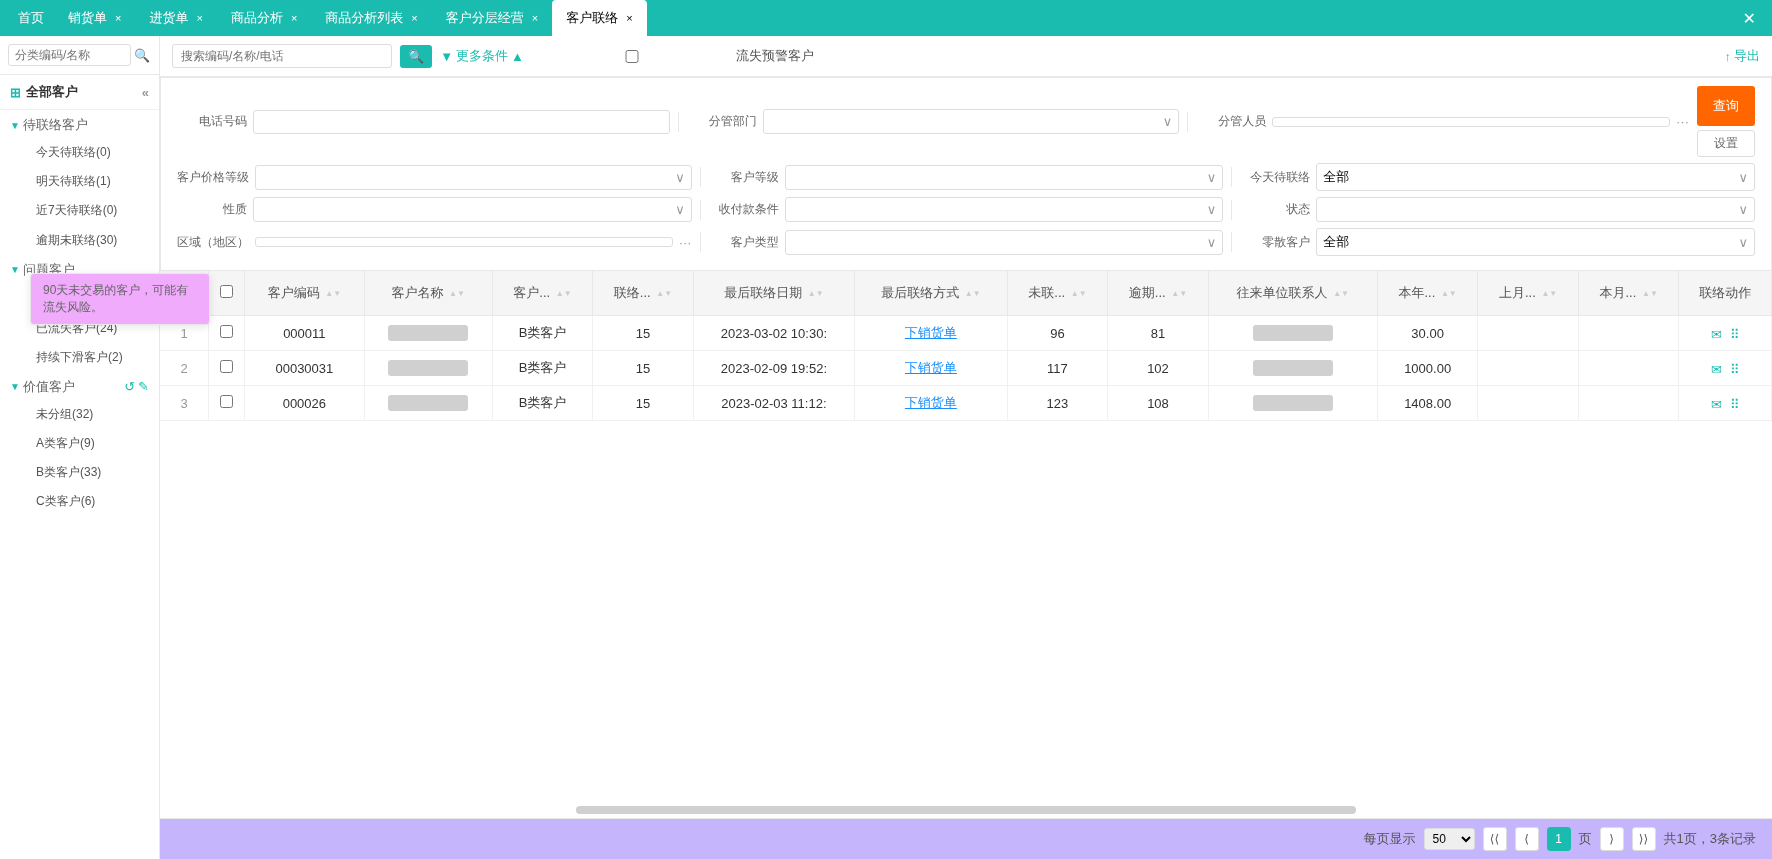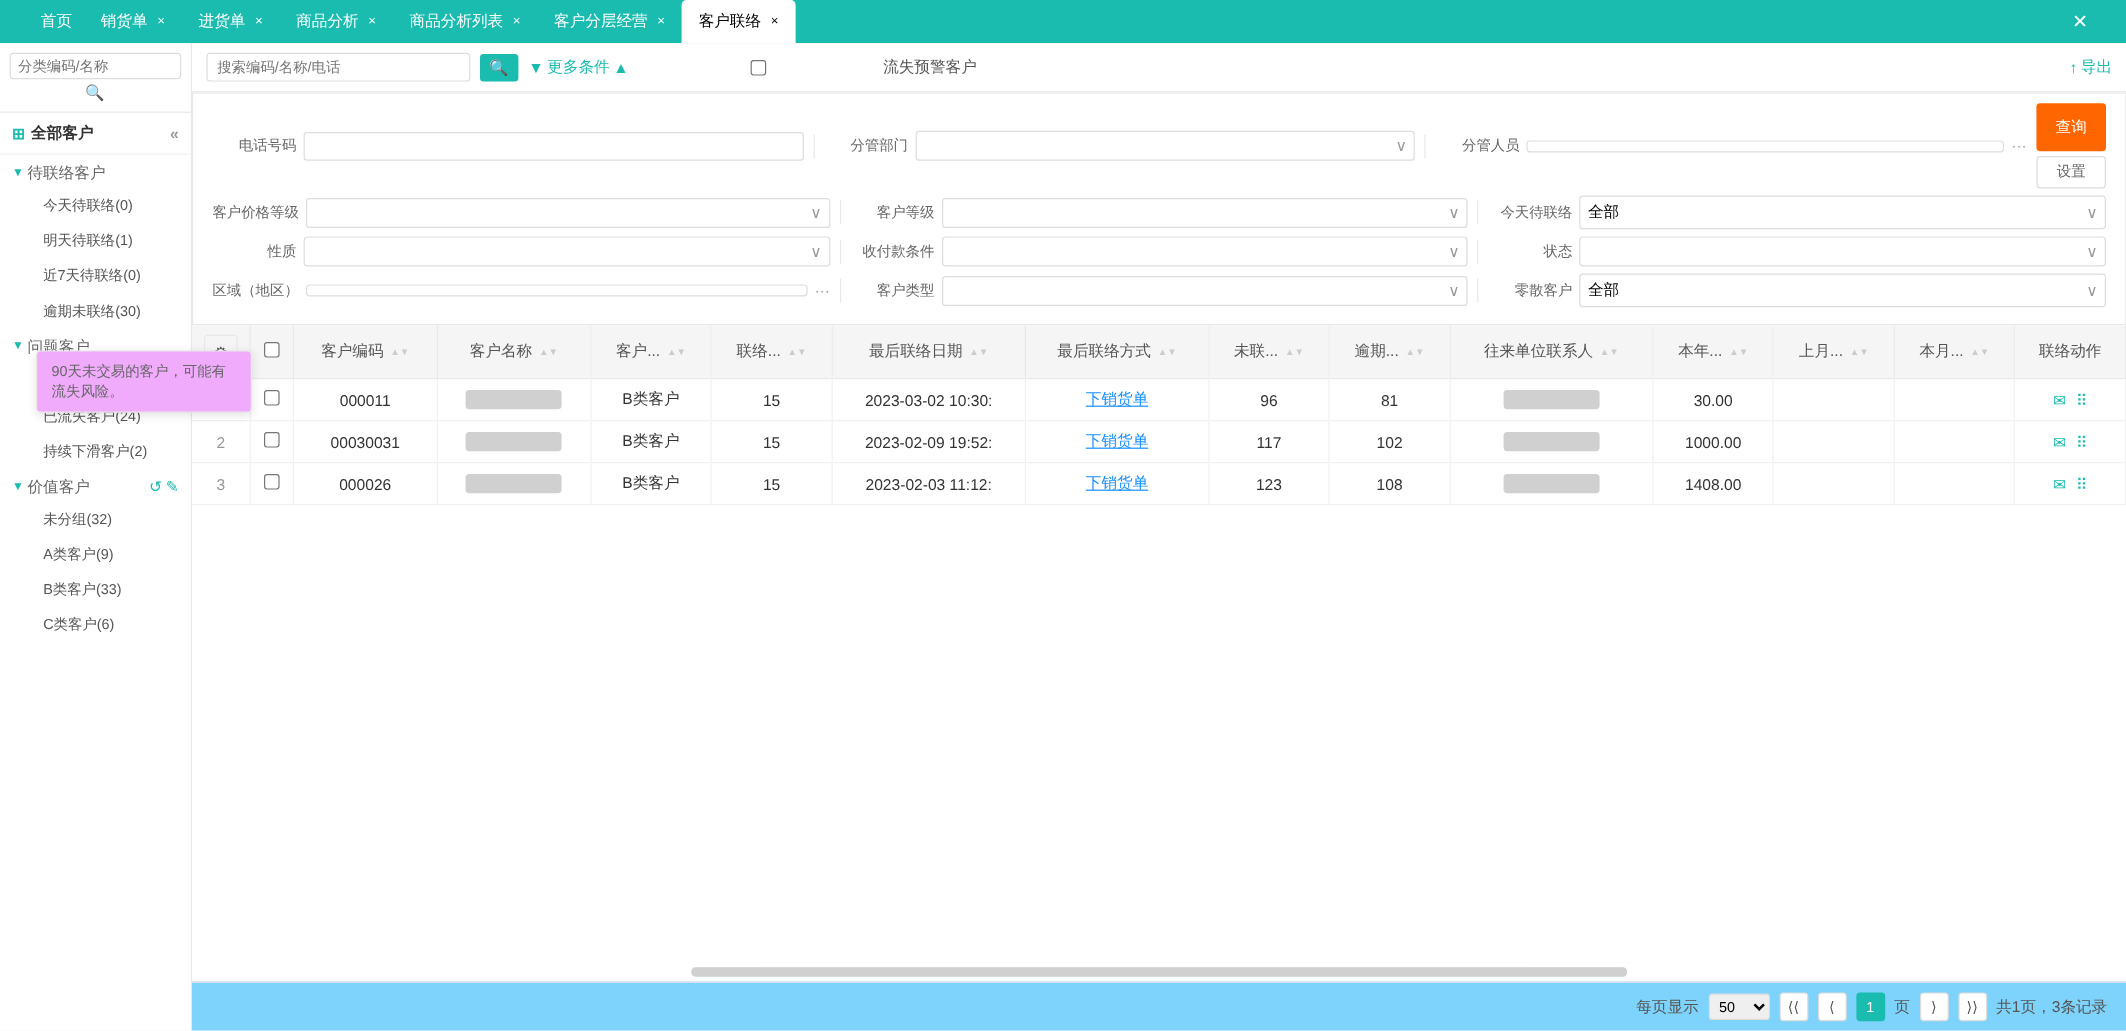--- a/index.html
+++ b/index.html
@@ -4,21 +4,21 @@
   <style>
     * { box-sizing: border-box; margin: 0; padding: 0; font-family: 'Microsoft YaHei', Arial, sans-serif; font-size: 13px; }
     body { background: #f5f5f5; overflow: hidden; }
 
     
     .top-nav {
       background: #1abcb0;
       display: flex;
       align-items: center;
       height: 36px;
-      padding: 0 24px;
+      padding: 0 8px;
     }
     .top-nav .tab {
       padding: 0 14px;
       height: 36px;
       line-height: 36px;
       color: #fff;
       cursor: pointer;
       white-space: nowrap;
       font-size: 13px;
       display: flex;
@@ -62,21 +62,20 @@
       display: flex;
       flex-direction: column;
       overflow-y: auto;
     }
     .sidebar-search {
       padding: 8px;
       border-bottom: 1px solid #e8e8e8;
       display: flex;
       align-items: center;
       gap: 4px;
-      flex-direction: column;
     }
     .sidebar-search input {
       border: 1px solid #ddd;
       border-radius: 3px;
       padding: 3px 6px;
       width: 100%;
       font-size: 12px;
       outline: none;
     }
     .sidebar-section {
@@ -326,21 +325,21 @@
       white-space: nowrap;
     }
     .td-link {
       color: #1890ff;
       text-decoration: underline;
       cursor: pointer;
     }
 
     
     .pagination {
-      background: #7dd3fc;
+      background: #c4b5fd;
       border-top: 1px solid #e8e8e8;
       padding: 8px 16px;
       display: flex;
       align-items: center;
       justify-content: flex-end;
       gap: 8px;
       font-size: 12px;
       color: #555;
     }
     .pagination-select {

